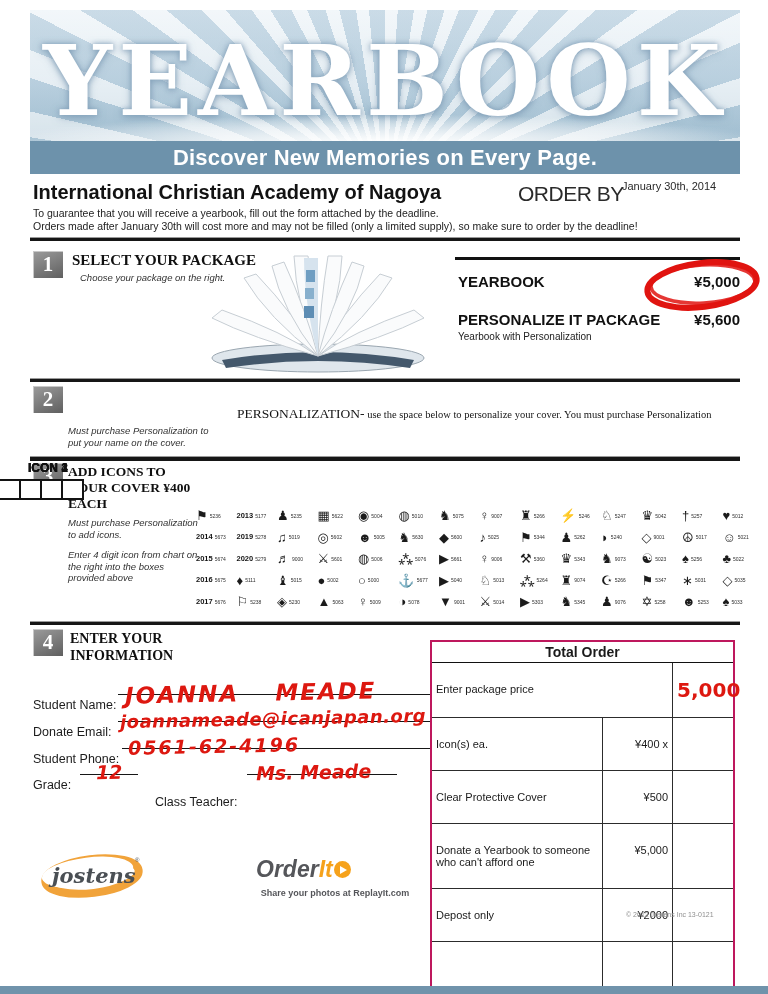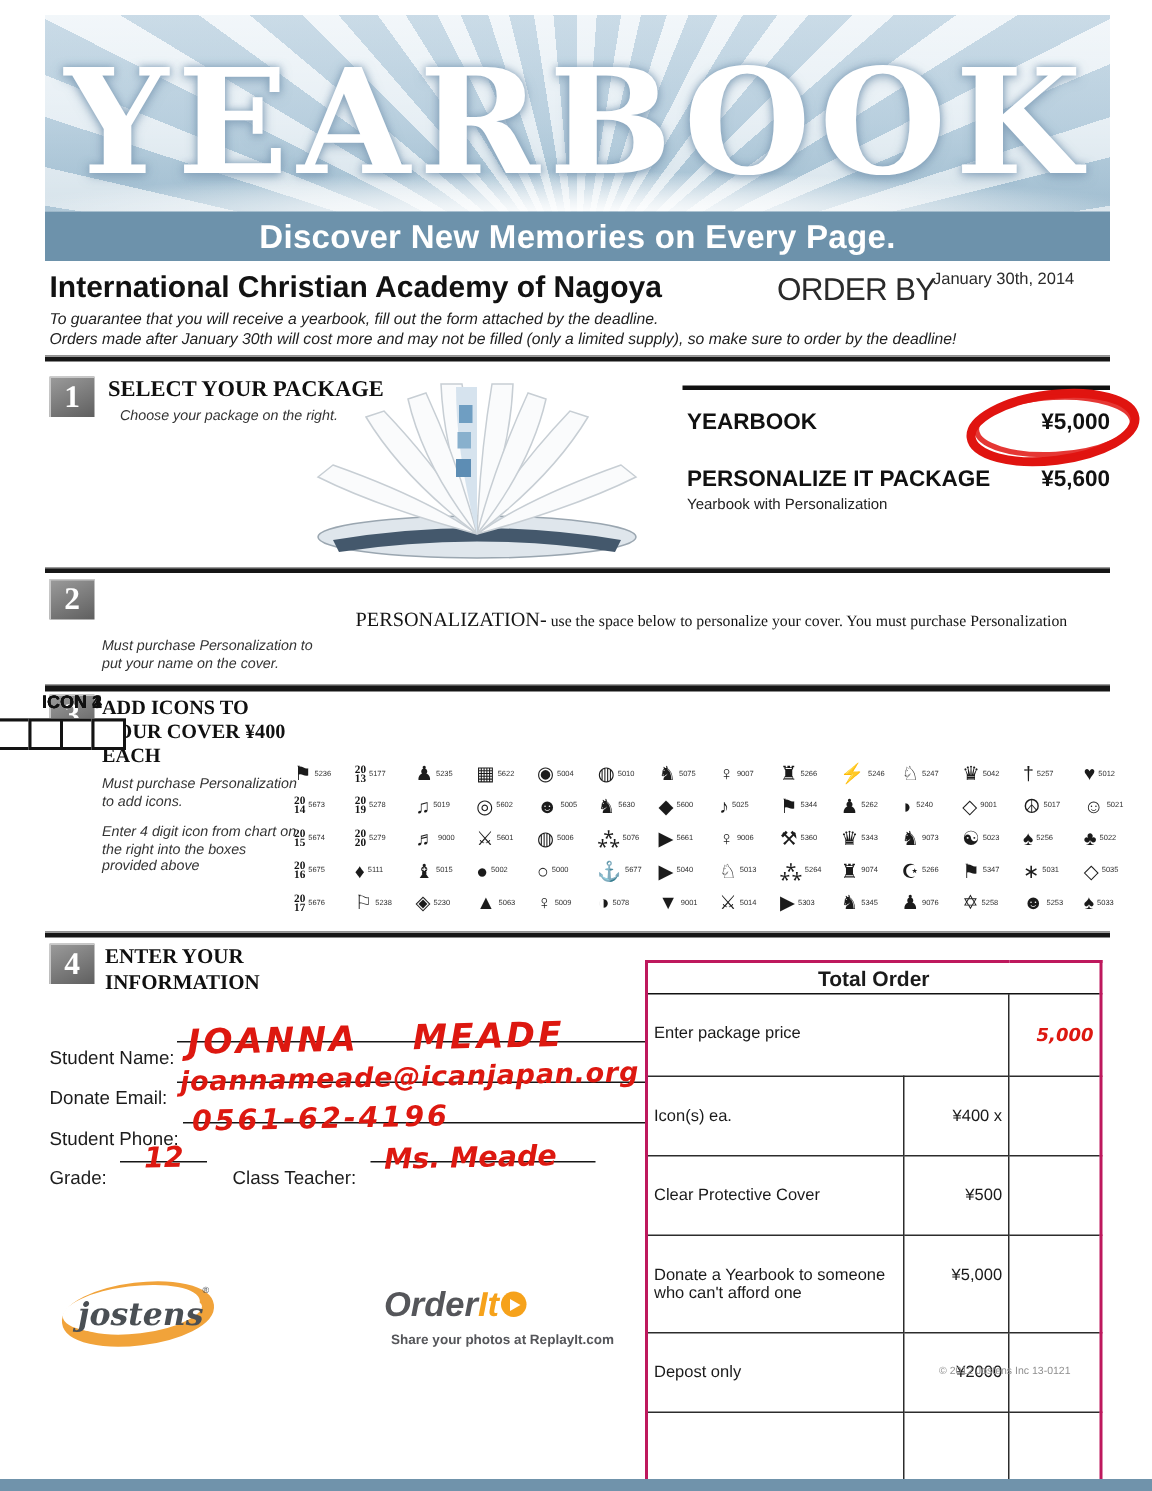--- a/index.html
+++ b/index.html
@@ -18,21 +18,21 @@
       font-family:"DejaVu Serif",serif;font-weight:bold;font-size:97px;letter-spacing:6px;
       color:#ffffff;text-shadow:0 0 5px rgba(130,160,185,.9),0 2px 8px rgba(120,150,175,.7);}
   .band{position:absolute;left:30px;top:141px;width:710px;height:33px;background:#6d92ab;
       display:flex;align-items:center;justify-content:center;}
   .band-text{color:#fff;font-weight:bold;font-size:22px;letter-spacing:.2px;}
 
   
   .school-name{position:absolute;left:33px;top:181px;font-size:20px;font-weight:bold;color:#121212;}
   .order-by{position:absolute;left:518px;top:182px;font-size:21px;color:#2a2a2a;letter-spacing:-.5px;}
   .deadline{position:absolute;left:622px;top:180px;font-size:11px;color:#2a2a2a;}
-  .intro{position:absolute;left:33px;top:207px;width:700px;font-size:10.5px;line-height:12.5px;color:#222;font-style:italic;}
+  .intro{position:absolute;left:33px;top:207px;width:700px;font-size:10.5px;line-height:12.5px;color:#222;}
 
   
   .rule{position:absolute;left:30px;width:710px;height:3px;background:#161616;border-top:1px solid #9a9a9a;}
   .badge{position:absolute;width:30px;height:27px;background:linear-gradient(155deg,#9c9c9c,#5f5f5f);
       color:#fff;font-family:"Liberation Serif",serif;font-weight:bold;font-size:21px;
       display:flex;align-items:center;justify-content:center;box-shadow:1px 1px 0 #c8c8c8 inset;}
   .sec-title{position:absolute;font-family:"Liberation Serif",serif;font-weight:bold;color:#101010;}
   .sec-sub{position:absolute;font-style:italic;font-size:9.5px;line-height:11.5px;color:#333;}
 
   
@@ -53,42 +53,42 @@
   .icon-group:nth-of-type(1){left:196px;} .icon-group:nth-of-type(2){left:338px;}
   .icon-group:nth-of-type(3){left:480px;} .icon-group:nth-of-type(4){left:622px;}
   .icon-head{font-weight:bold;font-size:12px;color:#111;text-align:center;width:96px;}
   .iboxes{display:flex;margin-top:4px;}
   .ibox{width:19px;height:17px;border:2px solid #131313;background:#fff;margin-left:-2px;}
   #icon-chart{position:absolute;left:196px;top:505px;width:568px;}
   .chart-row{display:flex;height:21.5px;align-items:center;}
   .ccell{width:40.5px;display:flex;align-items:center;}
   .ccell .g{font-size:13px;line-height:1;color:#1b1b1b;}
   .ccell .code{font-size:5px;color:#2f2f2f;margin-left:2px;}
-  .ycell{display:inline-flex;flex-direction:column;font-size:7.5px;font-weight:bold;line-height:6px;color:#131313;font-family:Liberation Serif, serif;}
+  .ycell{display:inline-flex;flex-direction:row;font-size:7.5px;font-weight:bold;line-height:6px;color:#131313;font-family:Liberation Sans, sans-serif;}
 
   
   .f-label{position:absolute;font-size:12.5px;color:#1c1c1c;}
   .uline{position:absolute;border-bottom:1.6px solid #161616;}
   .hand{position:absolute;font-family:"DejaVu Sans",sans-serif;font-style:italic;font-weight:bold;
         color:#dd1810;transform:rotate(-1.2deg);white-space:nowrap;}
   .hand-name{font-size:23px;word-spacing:26px;letter-spacing:2px;}
   .hand-email{font-size:18px;letter-spacing:.5px;}
   .hand-phone{font-size:19px;letter-spacing:2px;}
   .hand-sm{font-size:19px;}
 
   
   #order-table{position:absolute;left:430px;top:640px;width:305px;border-collapse:collapse;
       border:2px solid #be185d;font-size:11px;color:#1a1a1a;table-layout:fixed;}
   #order-table td,#order-table th{border:1px solid #2c2c2c;padding:20px 4px;vertical-align:top;text-align:left;}
   #order-table th{font-size:14px;font-weight:bold;text-align:center;padding:2px;border-bottom:1.5px solid #111;}
   #order-table .mid{text-align:right;}
   #order-table .val{text-align:right;}
   #order-table tr.empty td{height:13px;}
-  .hand-red{font-family:"DejaVu Sans",sans-serif;font-style:italic;font-weight:bold;color:#dd1810;
-      font-size:12px;line-height:14px;white-space:nowrap;}
+  .hand-red{font-family:"DejaVu Sans",sans-serif;font-weight:bold;color:#dd1810;
+      font-size:20px;line-height:14px;white-space:nowrap;}
 
   
   .replay-wrap{position:absolute;left:256px;top:856px;font-style:italic;font-weight:bold;font-size:23px;}
   .replay-gray{color:#55565a;} .replay-orange{color:#f6a21b;}
   .play-circle{display:inline-block;width:17px;height:17px;border-radius:50%;background:#f6a21b;
       position:relative;top:1px;margin-left:1px;}
   .play-circle:before{content:"";position:absolute;left:6px;top:4.5px;border-left:7px solid #fff;
       border-top:4px solid transparent;border-bottom:4px solid transparent;}
   .replay-tag{position:absolute;left:225px;top:888px;width:220px;text-align:center;
       font-weight:bold;font-size:9px;color:#55565a;}
@@ -550,21 +550,21 @@
   <div class="uline" style="left:118px;top:721px;width:314px;"></div>
   <div class="hand hand-email" style="left:120px;top:708px;">joannameade@icanjapan.org</div>
 
   <div class="f-label" style="left:33px;top:752px;">Student Phone:</div>
   <div class="uline" style="left:122px;top:748px;width:310px;"></div>
   <div class="hand hand-phone" style="left:128px;top:735px;">0561-62-4196</div>
 
   <div class="f-label" style="left:33px;top:778px;">Grade:</div>
   <div class="uline" style="left:80px;top:774px;width:58px;"></div>
   <div class="hand hand-sm" style="left:96px;top:761px;">12</div>
-  <div class="f-label" style="left:155px;top:778px;">Class Teacher:</div>
+  <div class="f-label" style="left:155px;top:795px;">Class Teacher:</div>
   <div class="uline" style="left:247px;top:774px;width:150px;"></div>
   <div class="hand hand-sm" style="left:256px;top:761px;">Ms. Meade</div>
 
   <table id="order-table">
     <colgroup>
         <col style="width:170px">
         <col style="width:70px">
         <col style="width:61px">
       </colgroup>
     <thead>

